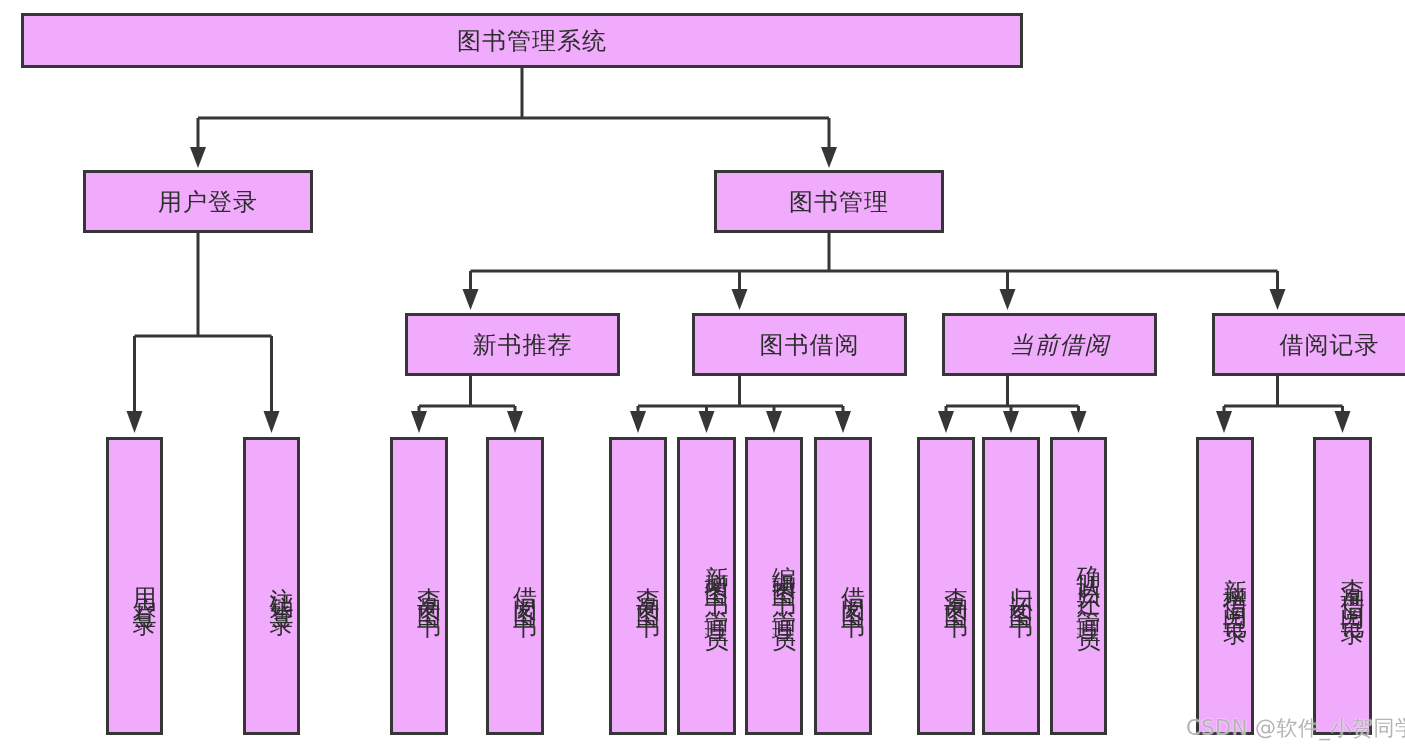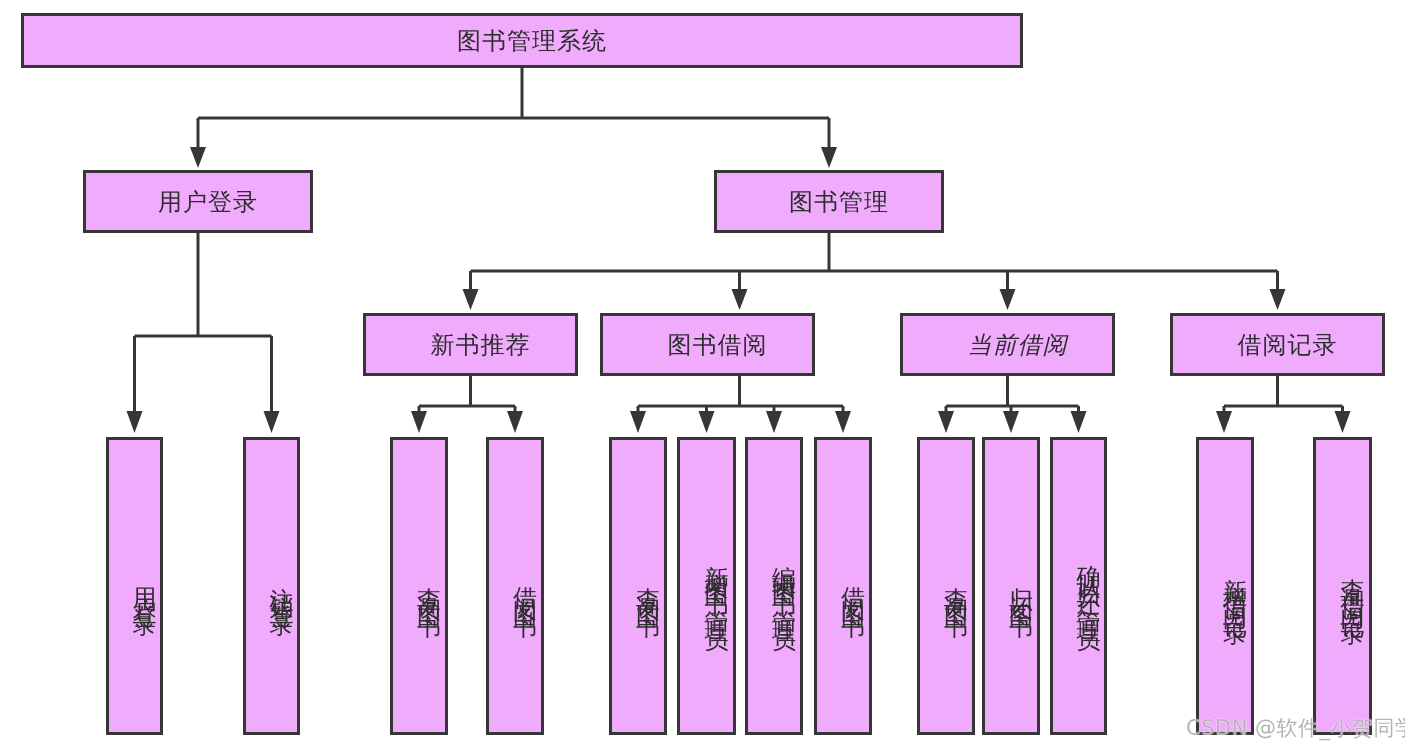--- a/index.html
+++ b/index.html
@@ -40,21 +40,21 @@
   }
   .v-box {
     writing-mode: vertical-rl;
     text-orientation: mixed;
     font-size: 24px;
     letter-spacing: 9px;
     line-height: 1;
     top: 437px;
     height: 298px;
   }
-  .lvl2 { top: 313px; height: 63px; width: 215px; }
+  .lvl2 { top: 313px; height: 63px; width: 215px; margin-left: 42px; }
   .lvl1 { top: 170px; height: 63px; width: 230px; }
   #watermark {
     position: absolute;
     left: 1186px;
     top: 714px;
     font-size: 21px;
     letter-spacing: 0.5px;
     color: #b4b4b4;
     white-space: nowrap;
     z-index: 3;
@@ -109,21 +109,21 @@
       <polygon points="1334.5,411 1350.5,411 1342.5,433"></polygon>
     </g>
   </svg>
 
   <div class="box h-box" style="left:21px; top:13px; width:1002px; height:55px;">图书管理系统</div>
 
   <div class="box h-box lvl1" style="left:83px;">用户登录</div>
   <div class="box h-box lvl1" style="left:714px;">图书管理</div>
 
   <div class="box h-box lvl2" style="left:363px;">新书推荐</div>
-  <div class="box h-box lvl2" style="left:600px;">图书借阅</div>
+  <div class="box h-box lvl2" style="left:650px;">图书借阅</div>
   <div class="box h-box lvl2" style="left:900px;font-style:italic;">当前借阅</div>
   <div class="box h-box lvl2" style="left:1170px;">借阅记录</div>
 
   <div class="box v-box" style="left:106px; width:57px;">用户登录</div>
   <div class="box v-box" style="left:243px; width:57px;">注销登录</div>
 
   <div class="box v-box" style="left:390px; width:58px;">查询图书</div>
   <div class="box v-box" style="left:486px; width:58px;">借阅图书</div>
 
   <div class="box v-box" style="left:609px; width:58px;">查询图书</div>

